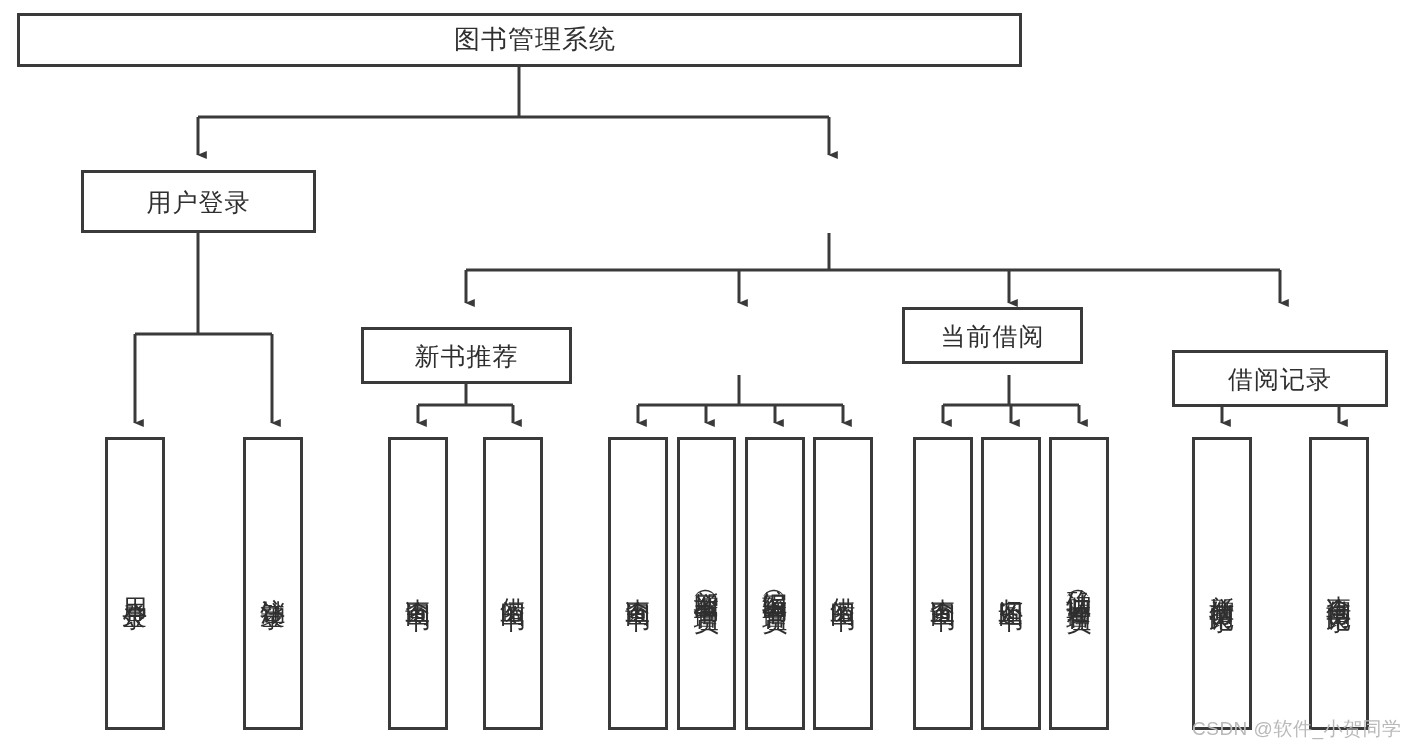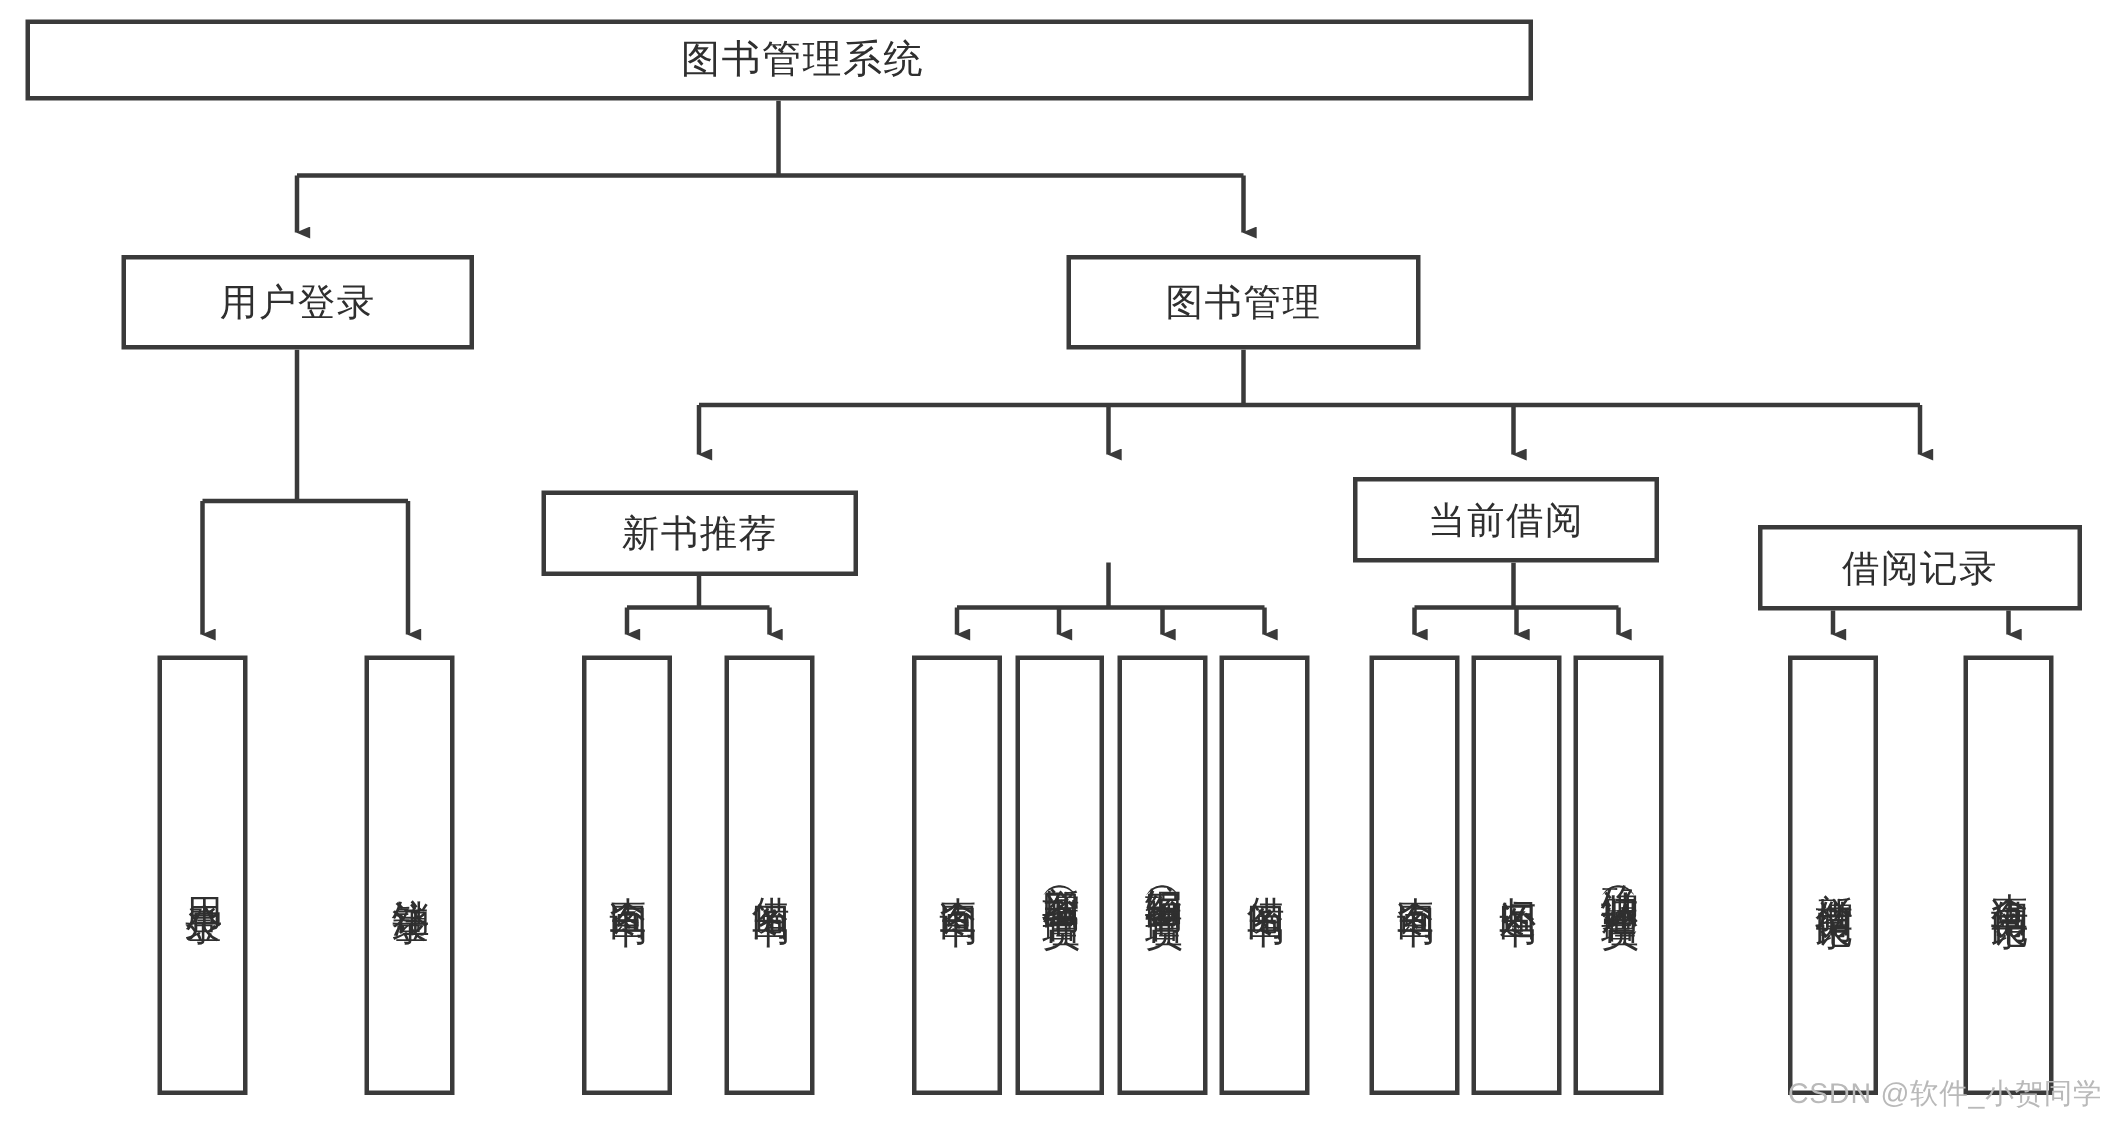--- a/index.html
+++ b/index.html
@@ -117,26 +117,25 @@
       <path d="M 1222 405 L 1339 405"></path>
       <path d="M 1222 405 L 1222 423" marker-end="url(#arrow)"></path>
       <path d="M 1339 405 L 1339 423" marker-end="url(#arrow)"></path>
     </g>
   </svg>
 
   <div class="node h root" style="left:17px; top:13px; width:1005px; height:54px;padding-left:31px;">图书管理系统</div>
 
   <div class="node h" style="left:81px; top:170px; width:235px; height:63px;">用户登录</div>
 
-  <div class="node h" style="left:711px; top:170px; width:236px; height:63px;">图书管理</div>
 
   <div class="node h" style="left:361px; top:327px; width:211px; height:57px;">新书推荐</div>
 
 
-  <div class="node h" style="left:902px; top:318px; width:204px; height:57px;">当前借阅</div>
+  <div class="node h" style="left:902px; top:307px; width:181px; height:57px;">当前借阅</div>
 
   <div class="node h" style="left:1172px; top:318px; width:216px; height:57px;margin-top:32px;">借阅记录</div>
 
   <div class="node v" style="left:105px; top:437px; width:60px; height:293px;">
     <span class="vtext">用户登录</span>
   </div>
 
   <div class="node v" style="left:243px; top:437px; width:60px; height:293px;">
     <span class="vtext">注销登录</span>
   </div>

